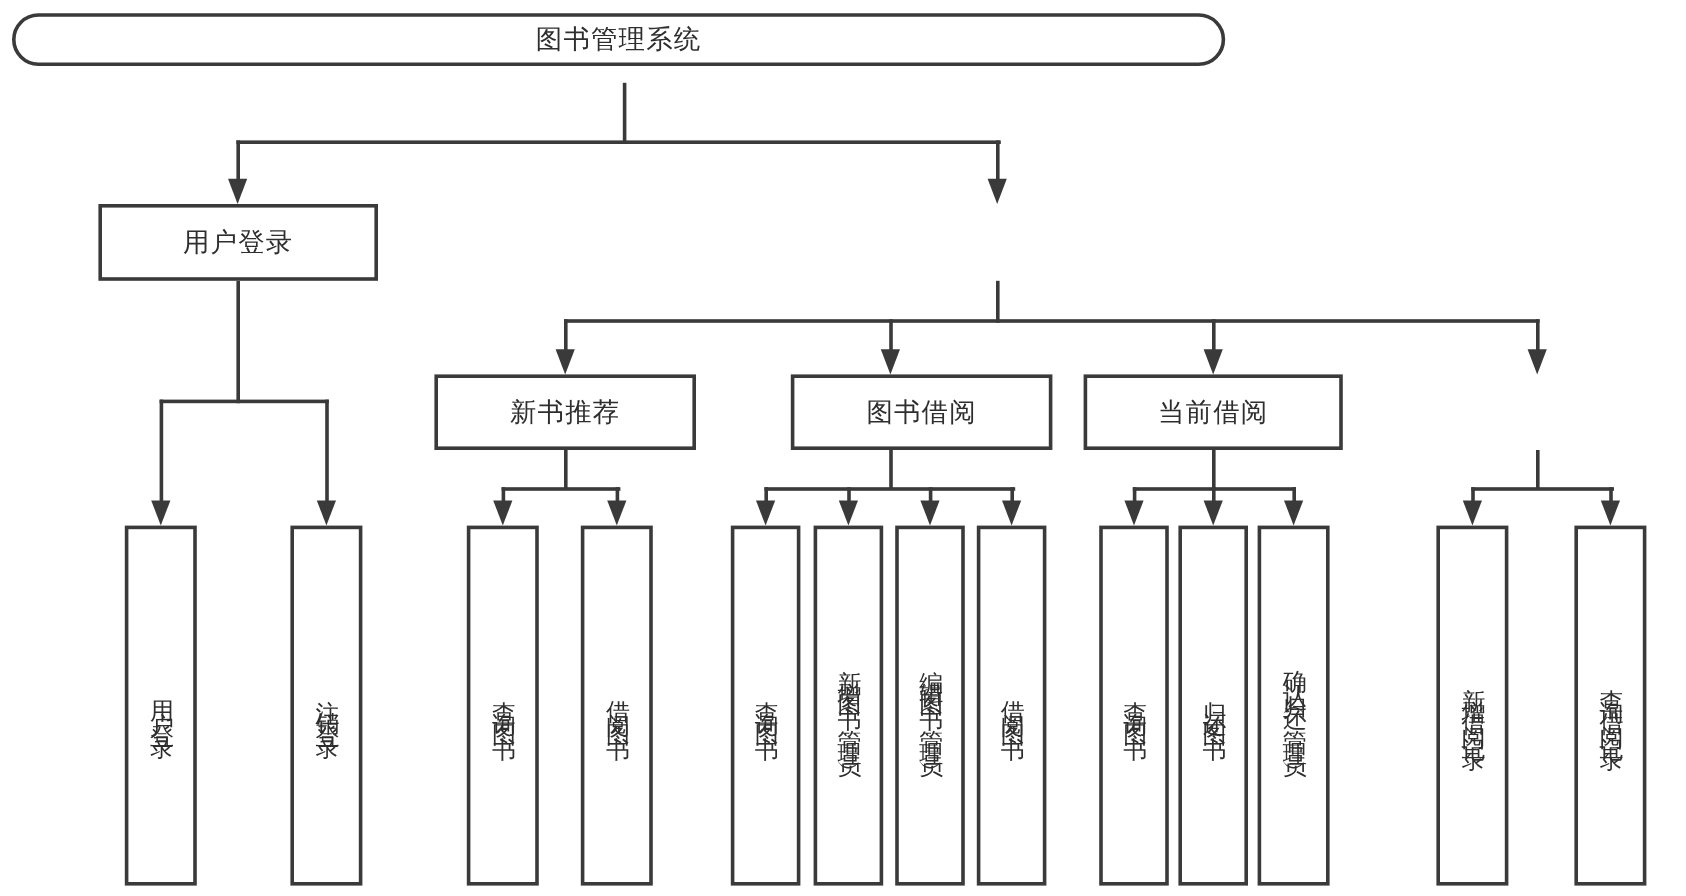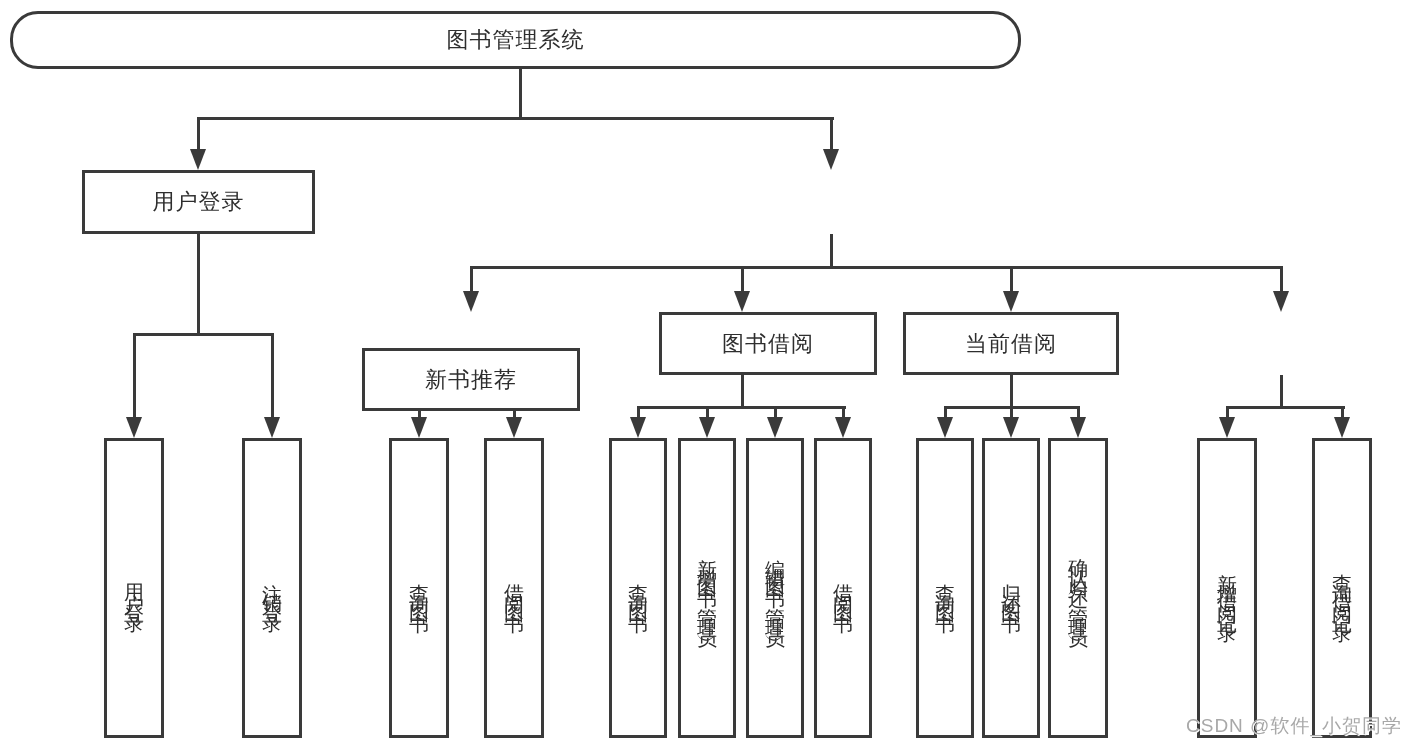--- a/index.html
+++ b/index.html
@@ -74,25 +74,25 @@
   <div class="ln" style="left:944px;top:406px;width:136px;height:3px;"></div>
   <div class="ln" style="left:944px;top:406px;width:3px;height:14px;"></div>
   <div class="ln" style="left:1010px;top:406px;width:3px;height:14px;"></div>
   <div class="ln" style="left:1077px;top:406px;width:3px;height:14px;"></div>
 
   <div class="ln" style="left:1280px;top:375px;width:3px;height:33px;"></div>
   <div class="ln" style="left:1226px;top:406px;width:119px;height:3px;"></div>
   <div class="ln" style="left:1226px;top:406px;width:3px;height:14px;"></div>
   <div class="ln" style="left:1341px;top:406px;width:3px;height:14px;"></div>
 
-  <div class="box" style="left:10px;top:11px;width:1011px;height:58px;border-radius:28px;">图书管理系统</div>
+  <div class="box" style="left:10px;top:11px;width:1011px;height:44px;border-radius:28px;">图书管理系统</div>
 
   <div class="box" style="left:82px;top:170px;width:233px;height:64px;">用户登录</div>
 
-  <div class="box" style="left:362px;top:312px;width:218px;height:63px;margin-top:36px;">新书推荐</div>
+  <div class="box" style="left:362px;top:312px;width:218px;height:63px;">新书推荐</div>
   <div class="box" style="left:659px;top:312px;width:218px;height:63px;">图书借阅</div>
   <div class="box" style="left:903px;top:312px;width:216px;height:63px;">当前借阅</div>
 
   <div class="box leaf" style="left:104px;top:438px;width:60px;height:300px;">
     <span>用户登录</span>
   </div>
   <div class="box leaf" style="left:242px;top:438px;width:60px;height:300px;">
     <span>注销登录</span>
   </div>
 
@@ -152,15 +152,14 @@
   <div class="arr" style="left:767px;top:417px;"></div>
   <div class="arr" style="left:835px;top:417px;"></div>
 
   <div class="arr" style="left:937px;top:417px;"></div>
   <div class="arr" style="left:1003px;top:417px;"></div>
   <div class="arr" style="left:1070px;top:417px;"></div>
 
   <div class="arr" style="left:1219px;top:417px;"></div>
   <div class="arr" style="left:1334px;top:417px;"></div>
 
-  <div class="watermark">CSDN @软件_小贺同学</div>
 
 </div>
 
 </body></html>

